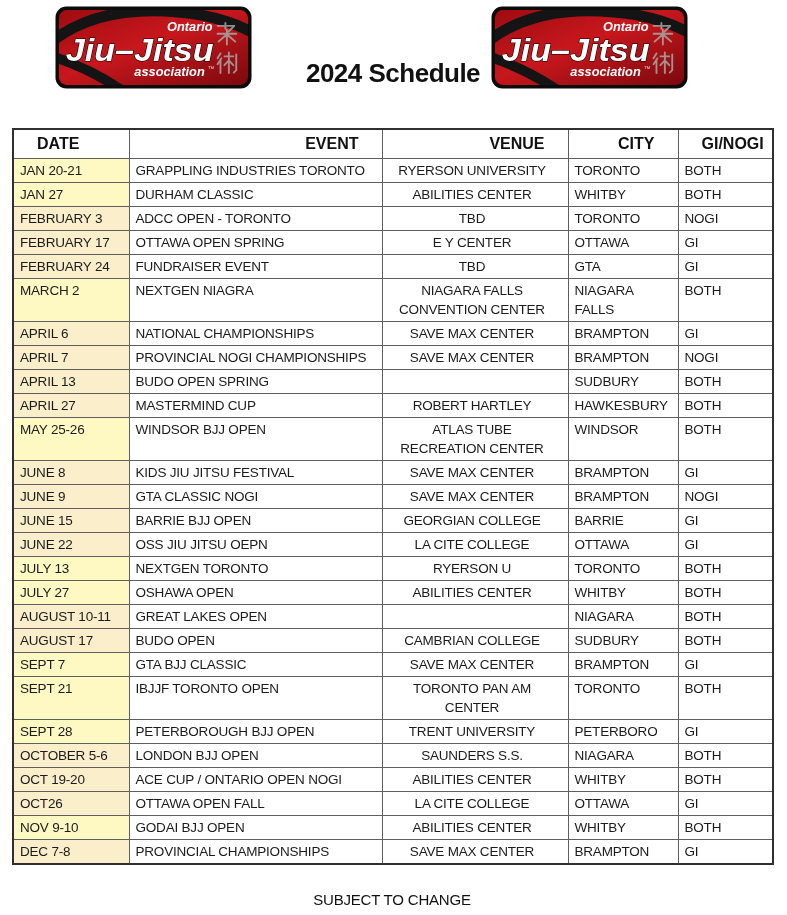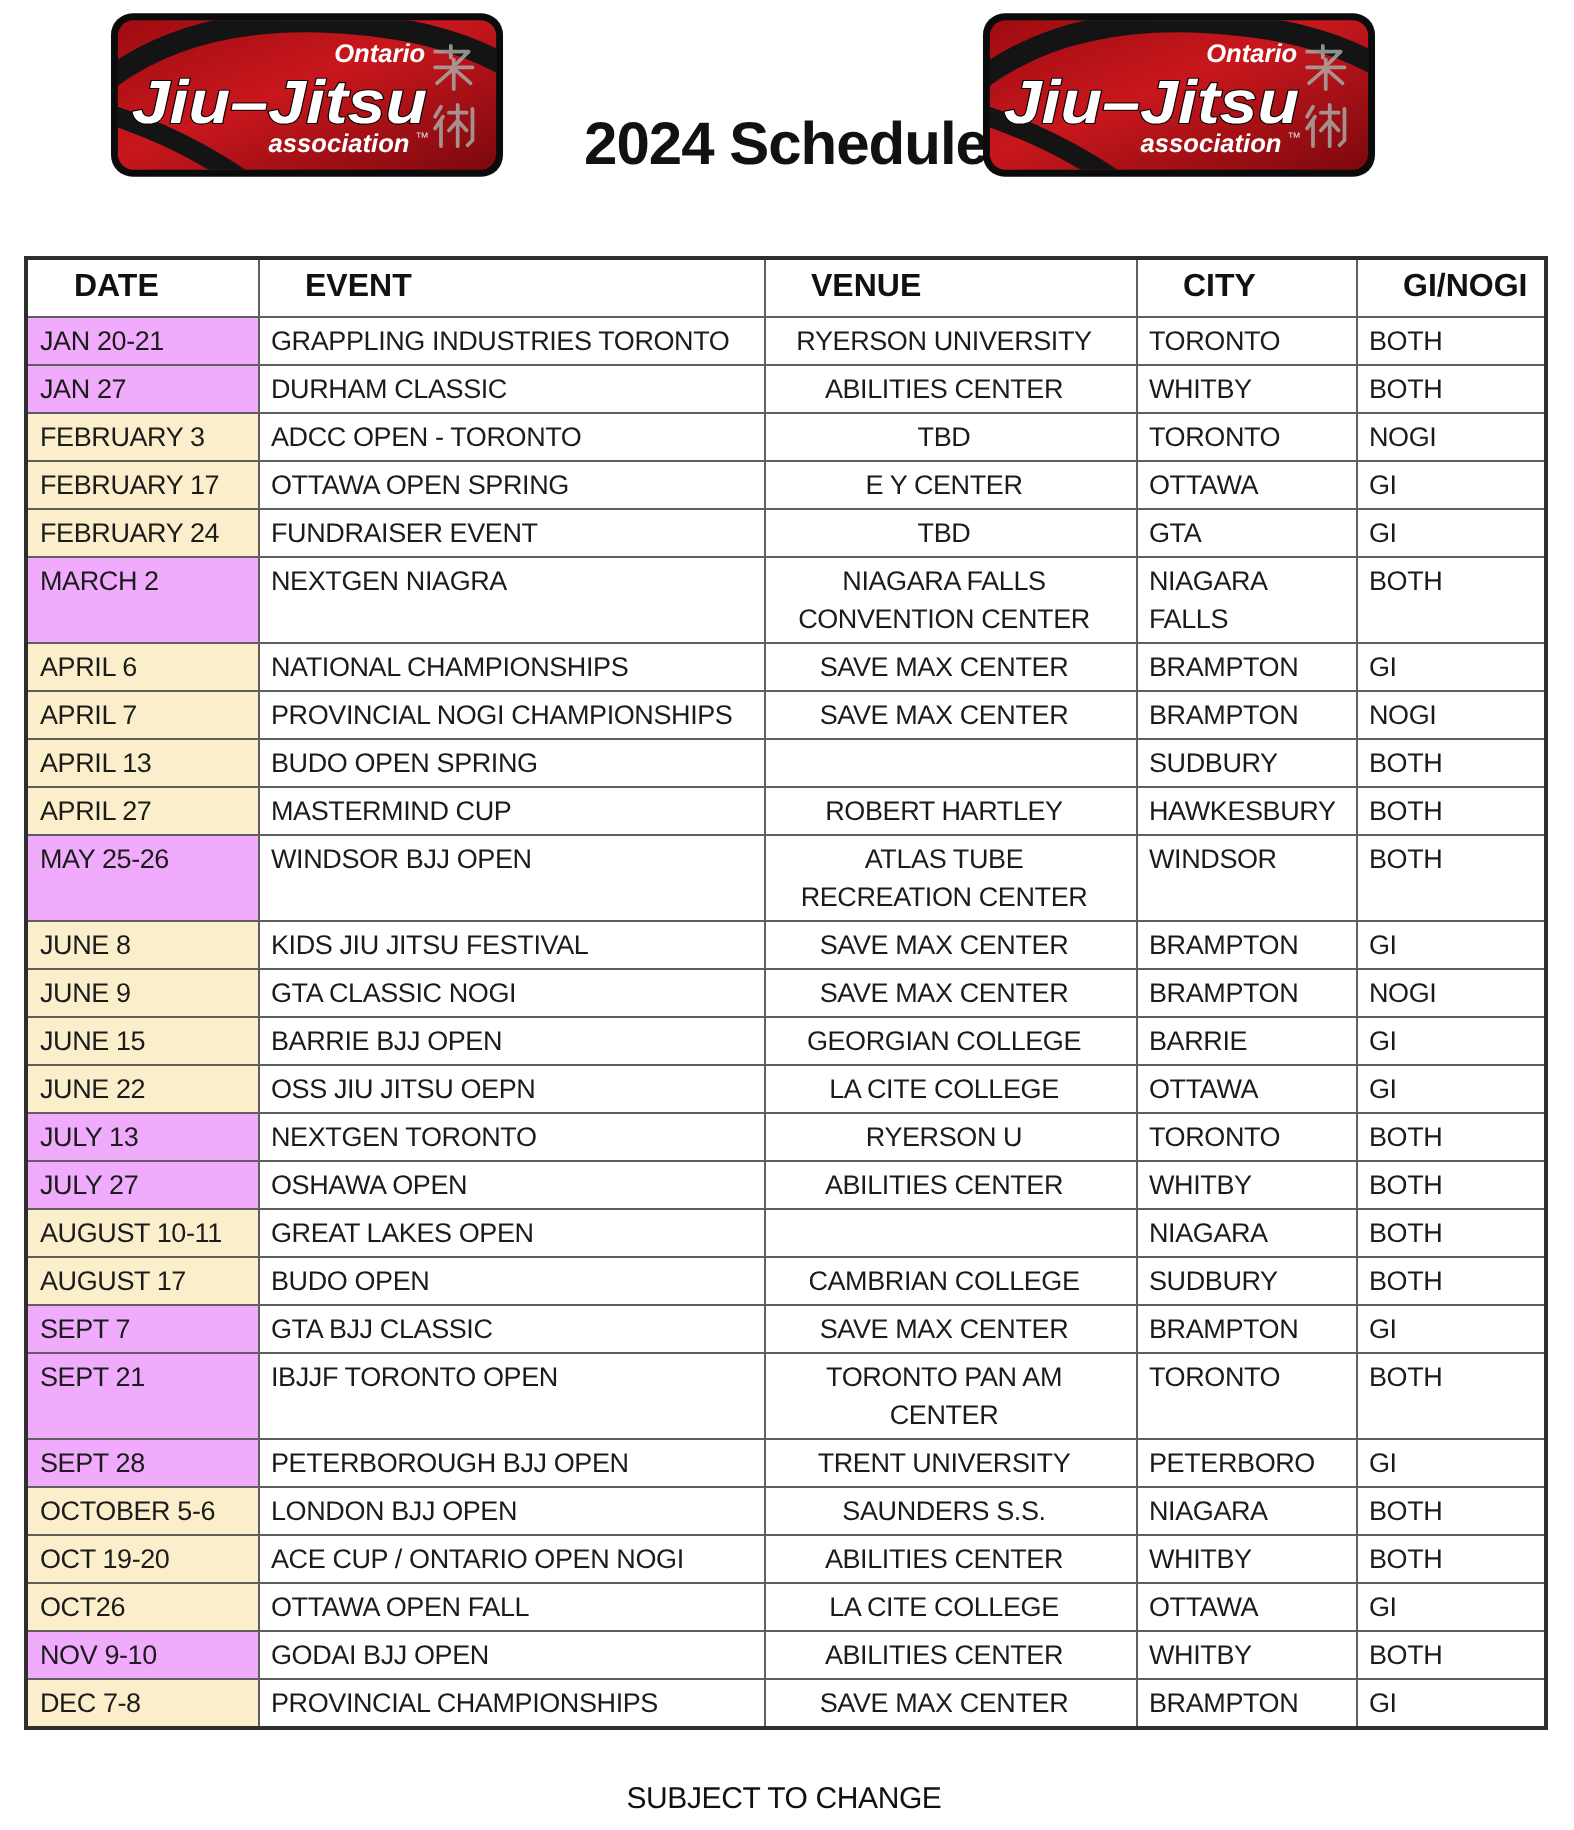--- a/index.html
+++ b/index.html
@@ -7,45 +7,45 @@
     width:787px;height:915px;background:#ffffff;position:relative;
     font-family:"Liberation Sans", sans-serif;color:#1b1b1b;overflow:hidden;
   }
   
   .header{position:relative;height:128px;}
   .logo{position:absolute;top:6px;width:197px;height:83px;}
   .logo.left{left:55px;}
   .logo.right{left:491px;}
   .page-title{
     position:absolute;top:58px;left:253px;width:280px;text-align:center;
-    font-size:30px;line-height:30px;font-weight:bold;color:#111;
+    font-size:26px;line-height:30px;font-weight:bold;color:#111;
     letter-spacing:-0.5px;
   }
   
   table.schedule{
     border-collapse:collapse;table-layout:fixed;
     margin-left:12px;width:760px;
     border:2px solid #2f2f2f;
   }
   .schedule th,.schedule td{
     border:1px solid #5f5f5f;
     vertical-align:top;text-align:left;
     overflow:hidden;
   }
   .schedule th{
     font-size:16px;font-weight:bold;line-height:22px;
     padding:3px 23px;color:#111;background:#fff;
   }
-  .schedule th.center{text-align:left;}
+  .schedule th.center{text-align:right;}
   .schedule td{
     font-size:13.5px;line-height:19px;letter-spacing:-0.2px;
     padding:2px 6px;
   }
   .schedule td.col-venue{padding-right:12px;text-align:center;}
-  .schedule td.col-date.shade-gray{background:#f0abfc;}
+  .schedule td.col-date.shade-gray{background:#fef9c3;}
   .schedule td.col-date.shade-cream{background:#FBEECB;}
   
   .footer-note{
     margin-top:26px;margin-left:12px;width:760px;text-align:center;
     font-size:15px;letter-spacing:-0.2px;color:#111;
   }
 </style>
 </head>
 <body>
 

